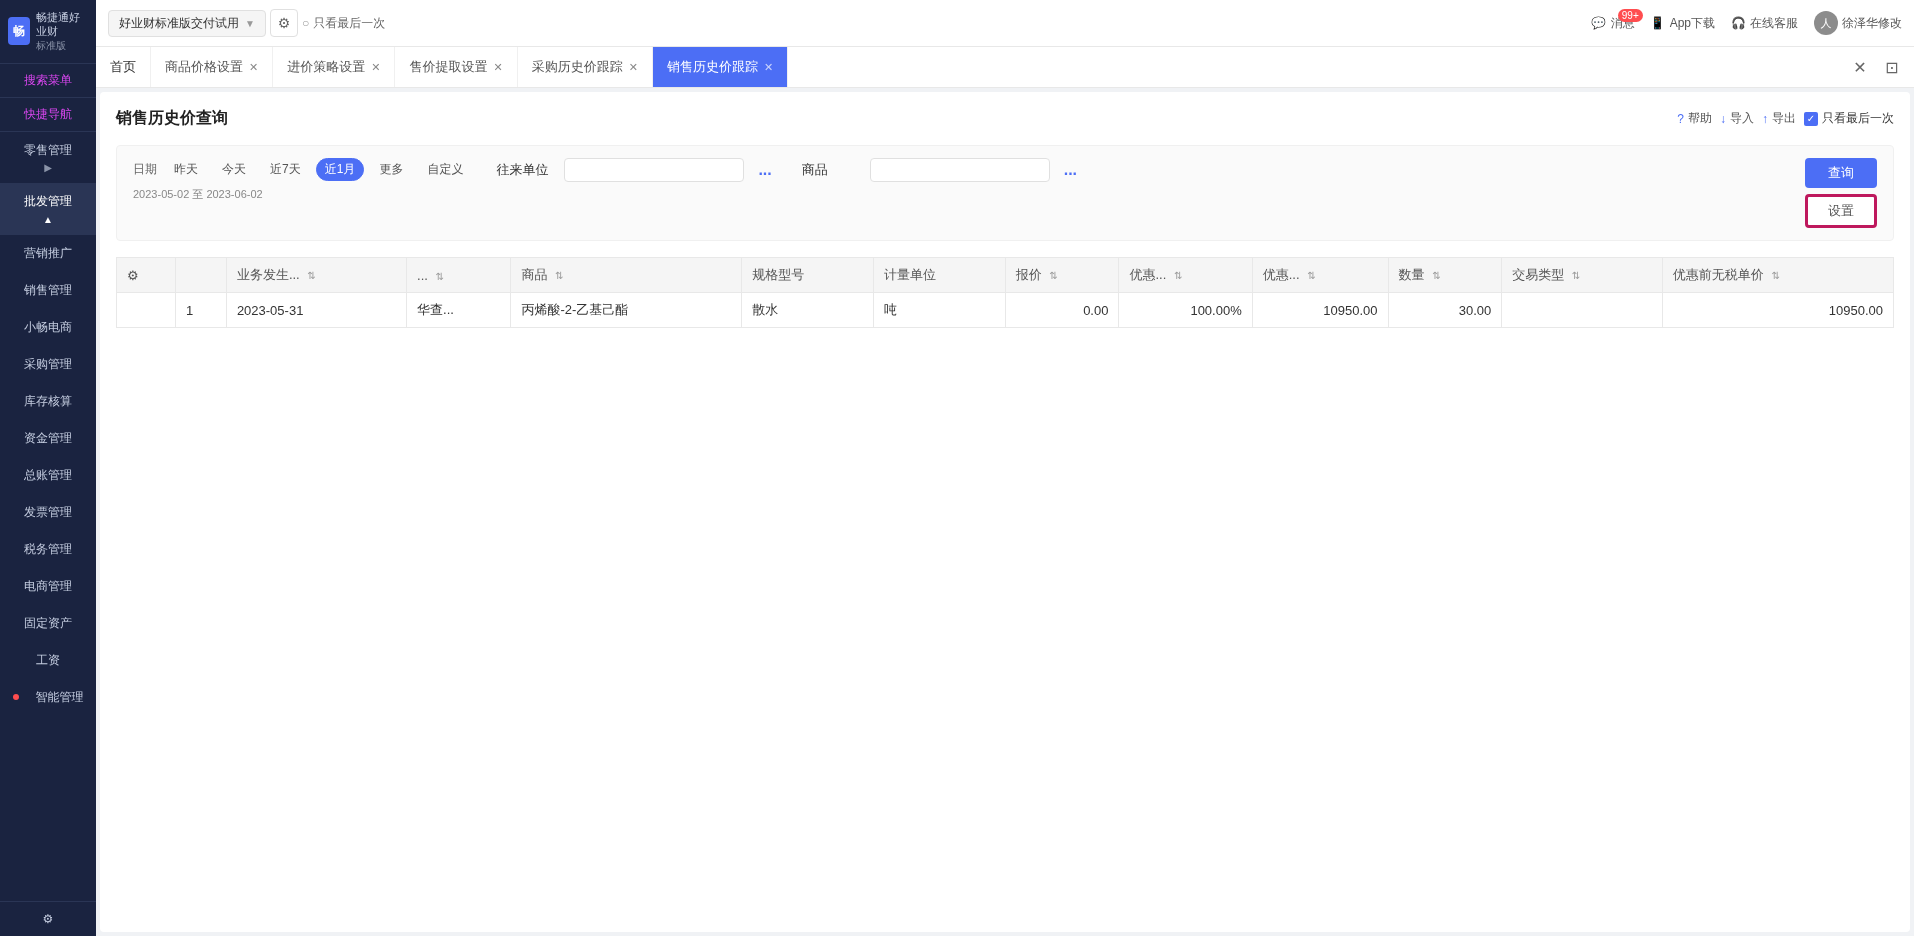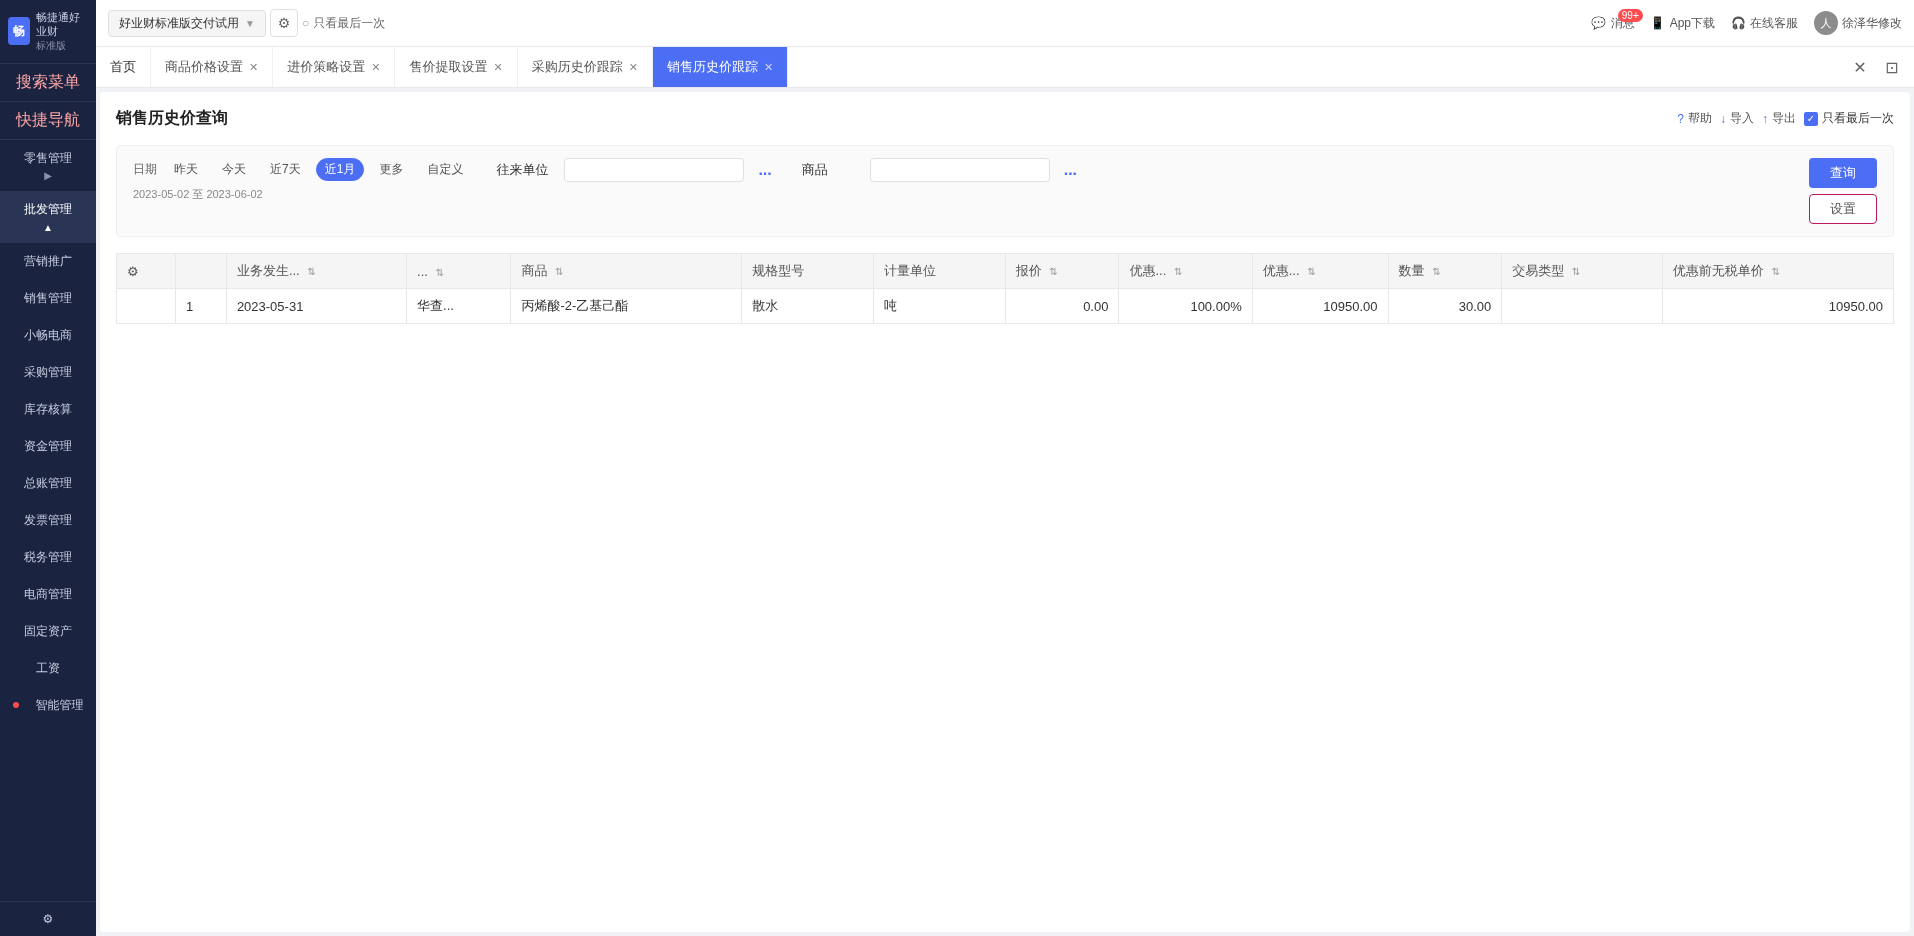--- a/index.html
+++ b/index.html
@@ -29,22 +29,22 @@
       border-radius: 4px;
       display: flex; align-items: center; justify-content: center;
       color: white; font-size: 12px; font-weight: bold;
     }
     .sidebar-logo-text { font-size: 11px; color: #c5cde0; line-height: 1.3; }
     .sidebar-logo-sub { font-size: 10px; color: #8a93a8; }
 
     .sidebar-search {
       padding: 8px;
       text-align: center;
-      font-size: 16px;
-      color: #fca5a5;
+      font-size: 12px;
+      color: #d946ef;
       cursor: pointer;
       border-bottom: 1px solid #2a3555;
     }
 
     .sidebar-nav-item {
       padding: 10px 6px;
       text-align: center;
       font-size: 12px;
       color: #c5cde0;
       cursor: pointer;
@@ -245,21 +245,21 @@
       margin-left: auto;
     }
     .btn-query {
       background: #4c6ef5; color: white;
       border: none; border-radius: 4px;
       padding: 6px 20px; font-size: 13px; cursor: pointer;
       min-width: 60px;
     }
     .btn-settings {
       background: white; color: #555;
-      border: 1px solid #be185d; border-radius: 4px;
+      border: 3px solid #be185d; border-radius: 4px;
       padding: 5px 20px; font-size: 13px; cursor: pointer;
       min-width: 60px;
     }
 
     
     .data-table {
       width: 100%;
       border-collapse: collapse;
       font-size: 13px;
     }

